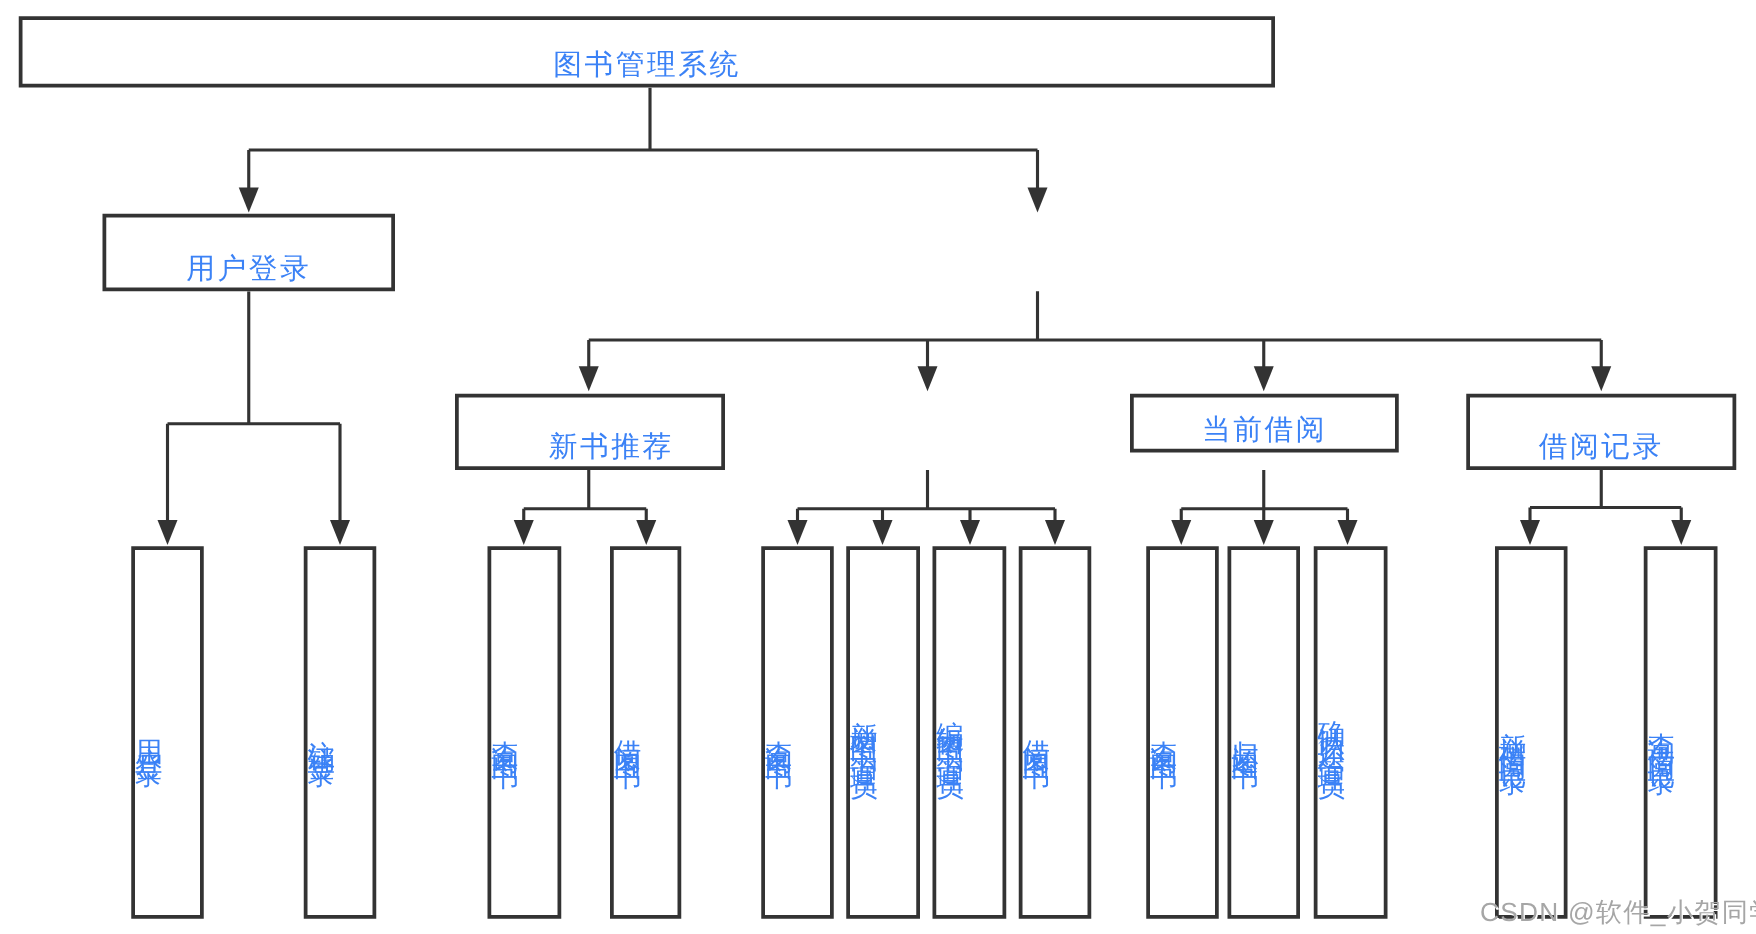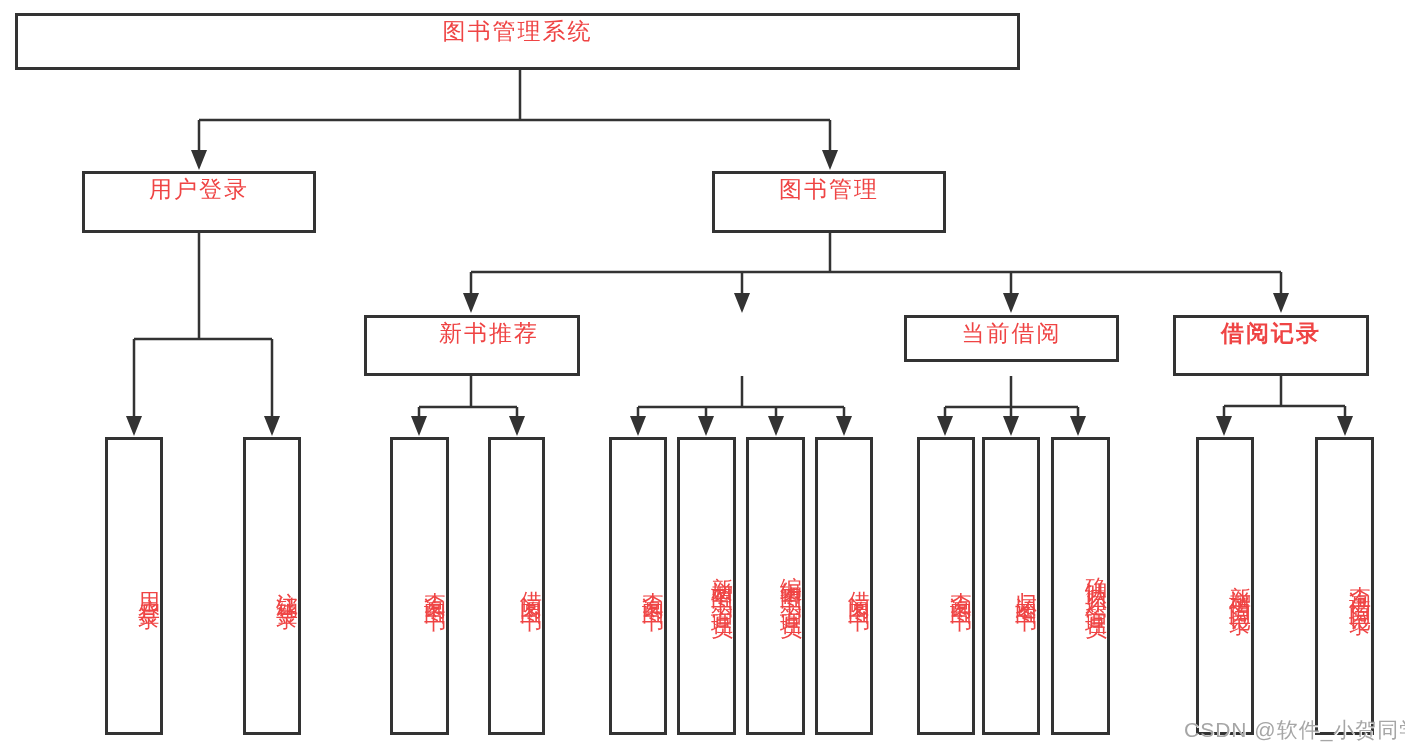--- a/index.html
+++ b/index.html
@@ -16,23 +16,23 @@
   .wires {
     position:absolute; left:0; top:0; width:1405px; height:747px;
     pointer-events:none;
   }
   .box {
     position:absolute;
     background:#ffffff;
     border:3px solid #333333;
     box-sizing:border-box;
     display:flex;
-    align-items:flex-start;
+    align-items:flex-end;
     justify-content:center;
-    color:#ef4444;
+    color:#3b82f6;
     z-index:2;
   }
   .box.h span {
     font-size:23px;
     letter-spacing:2px;
     white-space:nowrap;
   }
   .box.v {
     writing-mode:vertical-rl;
   }
@@ -97,31 +97,28 @@
     </g>
   </svg>
 
   <div class="box h" style="left:15px; top:13px; width:1005px; height:57px;">
     <span>图书管理系统</span>
   </div>
 
   <div class="box h" style="left:82px; top:171px; width:234px; height:62px;">
     <span>用户登录</span>
   </div>
-  <div class="box h" style="left:712px; top:171px; width:234px; height:62px;">
-    <span>图书管理</span>
-  </div>
 
   <div class="box h" style="left:364px; top:315px; width:216px; height:61px;padding-left:34px;">
     <span>新书推荐</span>
   </div>
   <div class="box h" style="left:904px; top:315px; width:215px; height:47px;">
     <span>当前借阅</span>
   </div>
-  <div class="box h" style="left:1173px; top:315px; width:196px; height:61px;font-weight:bold;">
+  <div class="box h" style="left:1173px; top:315px; width:216px; height:61px;">
     <span>借阅记录</span>
   </div>
 
   <div class="box v" style="left:105px; top:437px; width:58px; height:298px;">
     <span>用户登录</span>
   </div>
   <div class="box v" style="left:243px; top:437px; width:58px; height:298px;">
     <span>注销登录</span>
   </div>
 

